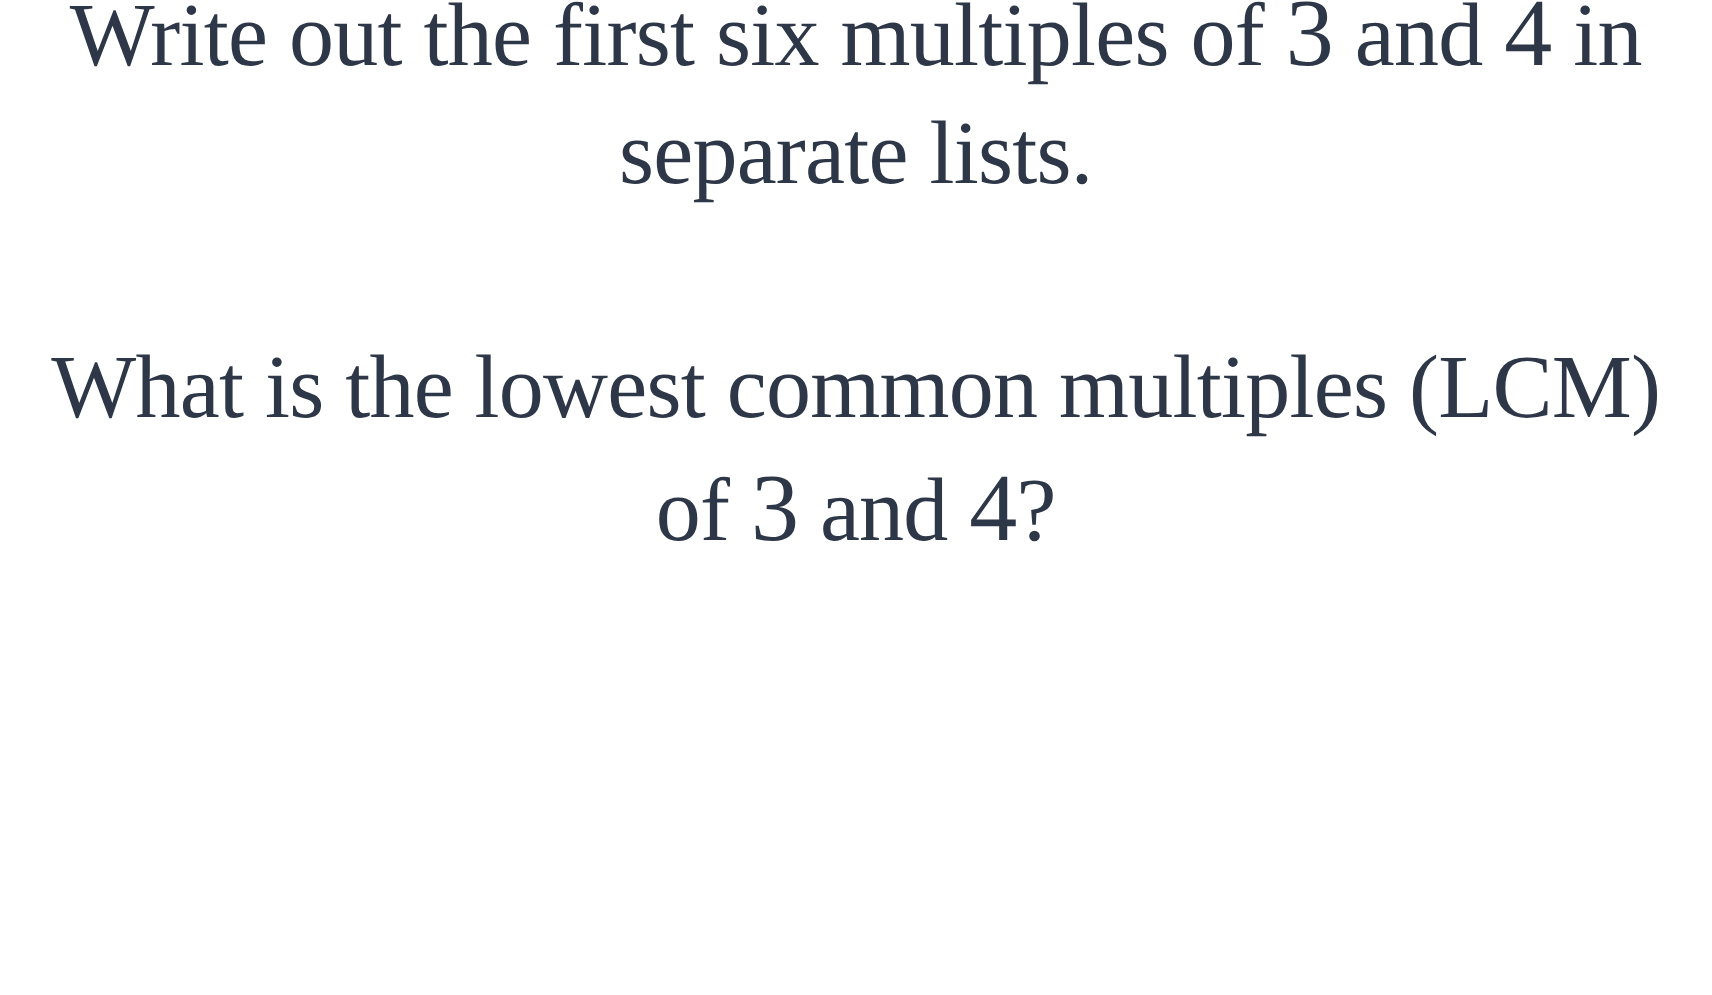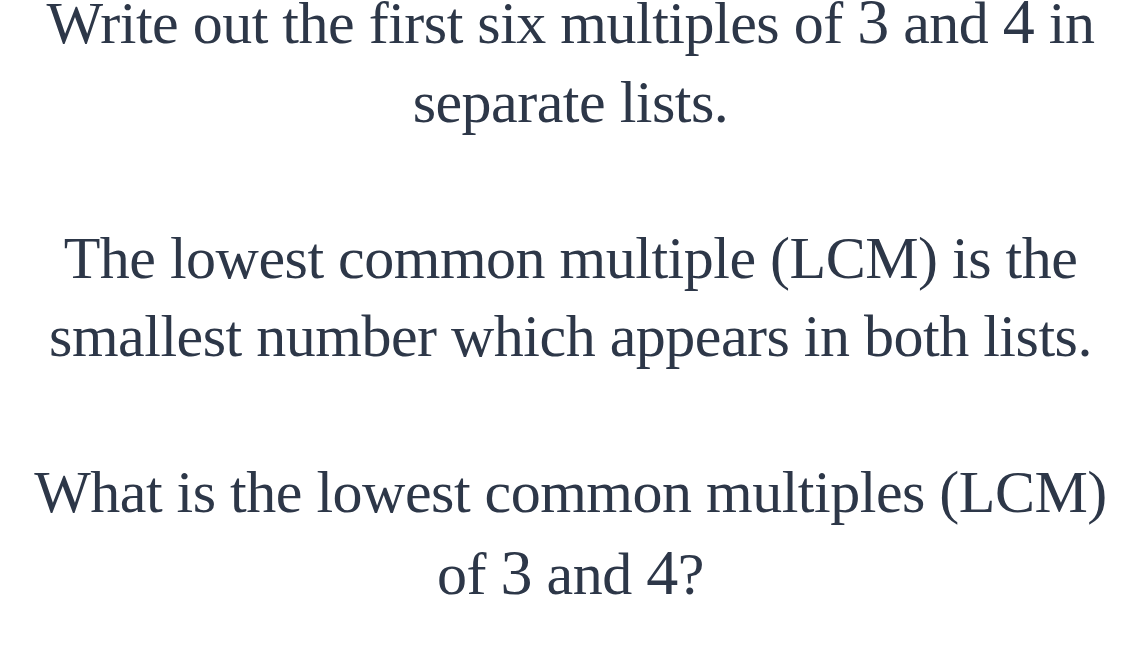--- a/index.html
+++ b/index.html
@@ -40,17 +40,16 @@
       font-size: 64px;
     }
   </style>
 </head>
 <body>
 
 <div class="content">
   <p class="paragraph p1">
     <span>Write out the first six multiples of </span><span class="math-num">3</span><span> and </span><span class="math-num">4</span><span> in separate lists.</span>
   </p>
-  <p class="paragraph p2">The lowest common multiple (LCM) is the smallest number which appears in both lists.</p>
   <p class="paragraph p3">
     <span>What is the lowest common multiples (LCM) of </span><span class="math-num">3</span><span> and </span><span class="math-num">4</span><span>?</span>
   </p>
 </div>
 
 </body></html>

